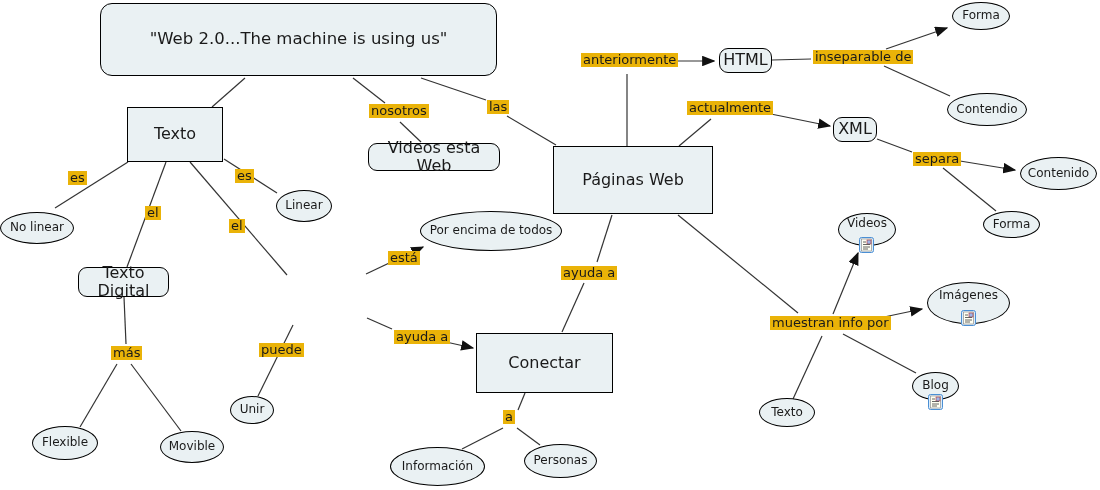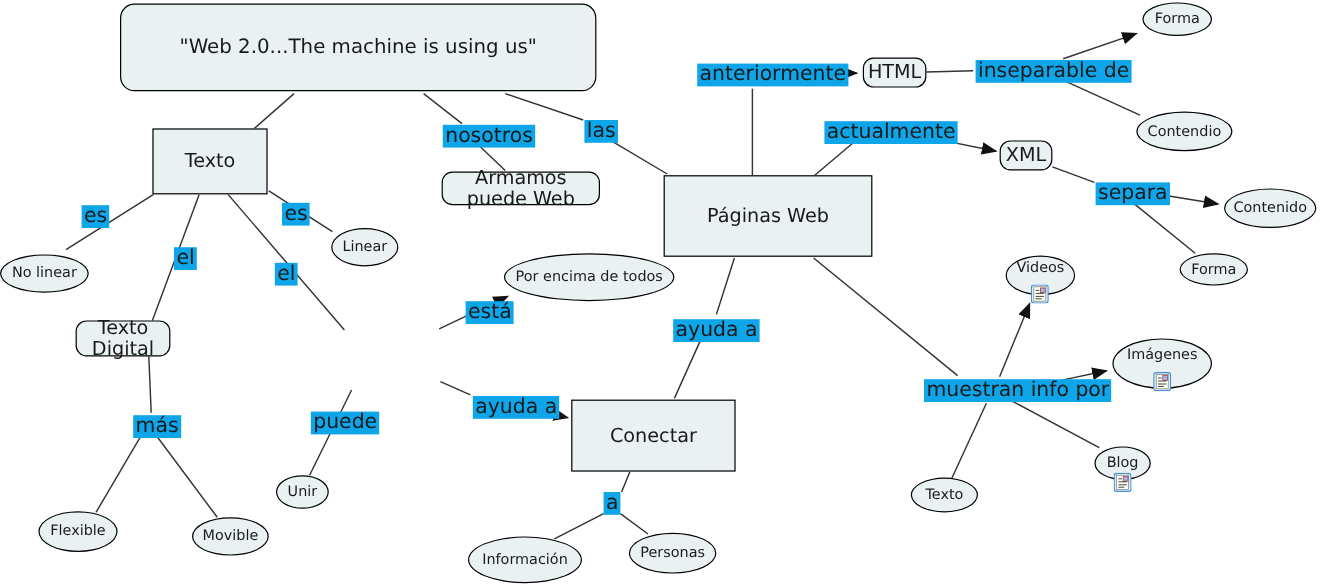--- a/index.html
+++ b/index.html
@@ -13,22 +13,22 @@
   .node{
     position:absolute;z-index:2;box-sizing:border-box;
     background:#eaf1f3;border:1px solid #000000;
     display:flex;align-items:center;justify-content:center;
     text-align:center;font-size:16px;line-height:1.15;
   }
   .title{border-radius:12px;font-size:16.5px;}
   .pill{border-radius:9px;font-size:16px;}
   .ellipse{border-radius:50%;font-size:12px;padding:0 3px;}
   .lbl{
-    position:absolute;z-index:3;background:#0ea5e9;padding:0 2px;
-    font-size:17px;white-space:nowrap;line-height:1.1;
+    position:absolute;z-index:3;background:#eab308;padding:0 2px;
+    font-size:13px;white-space:nowrap;line-height:1.1;
   }
   .res-icon{position:absolute;z-index:4;width:15px;height:16px;}
 </style>
 </head>
 <body>
 
 <div class="canvas">
 
   <svg class="wires" width="1100" height="490" viewBox="0 0 1100 490">
     <defs>
@@ -79,25 +79,25 @@
     <line x1="843" y1="334" x2="916" y2="373"></line>
     <line x1="822" y1="336" x2="793" y2="399"></line>
 
     <line x1="525" y1="393" x2="518" y2="410"></line>
     <line x1="503" y1="428" x2="462" y2="449"></line>
     <line x1="517" y1="428" x2="540" y2="445"></line>
   </svg>
 
   <div class="node title" style="left:100px;top:3px;width:397px;height:73px">"Web 2.0...The machine is using us"</div>
   <div class="node" style="left:127px;top:107px;width:96px;height:55px">Texto</div>
-  <div class="node" style="left:553px;top:146px;width:174px;height:68px">Páginas Web</div>
+  <div class="node" style="left:553px;top:146px;width:160px;height:68px">Páginas Web</div>
   <div class="node" style="left:476px;top:333px;width:137px;height:60px">Conectar</div>
 
-  <div class="node pill" style="left:63px;top:267px;width:79px;height:30px">Texto Digital</div>
-  <div class="node pill" style="left:368px;top:143px;width:132px;height:28px">Armamos puede Web</div>
+  <div class="node pill" style="left:78px;top:267px;width:91px;height:30px">Texto Digital</div>
+  <div class="node pill" style="left:368px;top:143px;width:132px;height:28px">Videos esta Web</div>
   <div class="node pill" style="left:719px;top:48px;width:53px;height:25px">HTML</div>
   <div class="node pill" style="left:833px;top:117px;width:44px;height:25px">XML</div>
 
   <div class="node ellipse" style="left:0px;top:212px;width:74px;height:32px">No linear</div>
   <div class="node ellipse" style="left:276px;top:190px;width:56px;height:32px">Linear</div>
   <div class="node ellipse" style="left:32px;top:426px;width:66px;height:34px">Flexible</div>
   <div class="node ellipse" style="left:160px;top:431px;width:64px;height:32px">Movible</div>
   <div class="node ellipse" style="left:230px;top:396px;width:44px;height:28px">Unir</div>
   <div class="node ellipse" style="left:420px;top:211px;width:142px;height:40px">Por encima de todos</div>
   <div class="node ellipse" style="left:390px;top:447px;width:95px;height:39px">Información</div>

